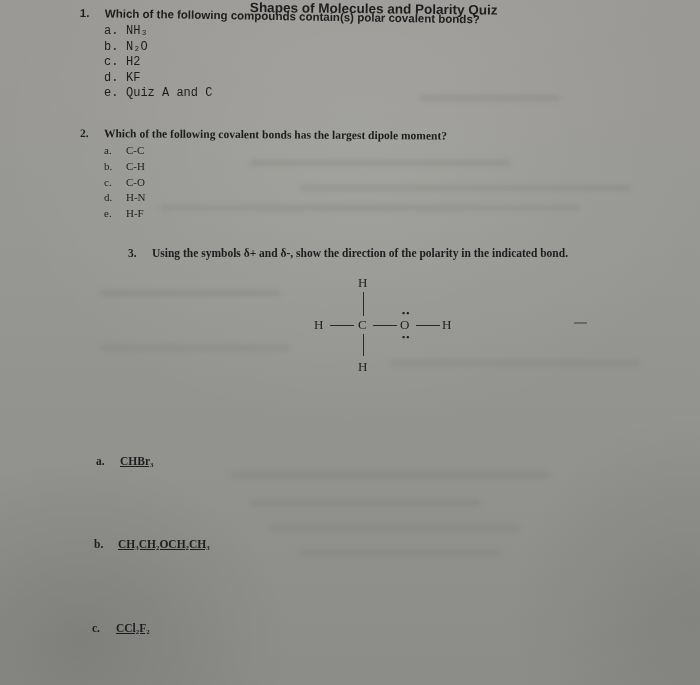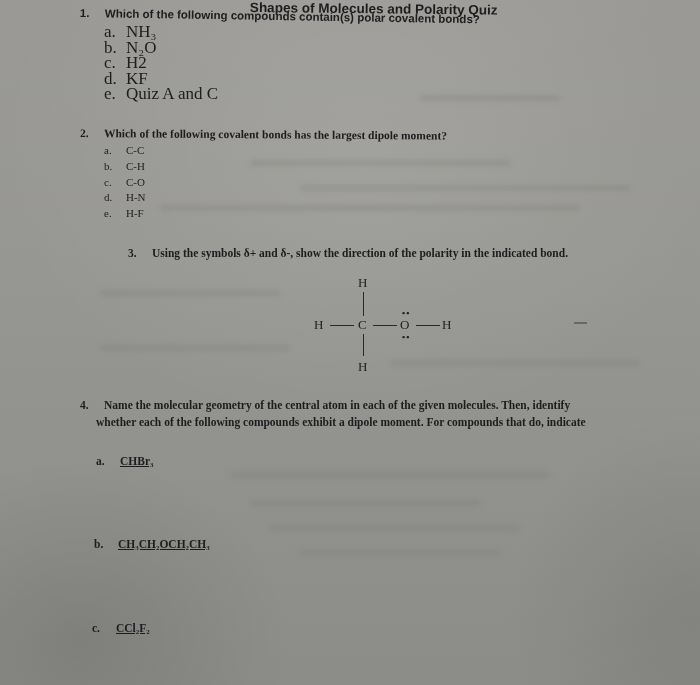--- a/index.html
+++ b/index.html
@@ -57,22 +57,22 @@
       font-size: 11px;
       line-height: 15.5px;
     }
     .opt {
       white-space: nowrap;
       display: block;
     }
     .opt .letter { display: inline-block; width: 22px; }
     .q1-opts {
       left: 104px; top: 24px;
-      font-family: Liberation Serif, serif;
-      font-size: 17px;
+      font-family: Liberation Mono, monospace;
+      font-size: 12px;
     }
     .q2 {
       left: 80px; top: 127px;
       font-family: "Liberation Serif", "DejaVu Serif", serif;
       font-size: 11.5px;
       transform: rotate(0.4deg);
       transform-origin: left top;
     }
     .q2-opts {
       left: 104px; top: 143px;
@@ -211,22 +211,20 @@
     <span class="lp" style="left:102px;top:64px;">••</span>
     <div class="bond-h" style="left:116px;top:55px;width:24px;"></div>
     <span class="atom" style="left:142px;top:48px;">H</span>
     <div class="bond-v" style="left:63px;top:64px;height:22px;"></div>
     <span class="atom" style="left:58px;top:90px;">H</span>
   </div>
 
   <div class="stray-mark"></div>
 
   <div class="q q4">
-    <span class="line"><span class="num">4.</span><span>Name the molecular geometry of the central atom in each of the given molecules. Then, identify</span></span>
-    <span class="line indent">whether each of the following compounds exhibit a dipole moment. For compounds that do, indicate</span>
   </div>
 
   <div class="part part-a">
     <span class="letter">a.</span><span>CHBr₃</span>
   </div>
   <div class="part part-b">
     <span class="letter">b.</span><span>CH₃CH₂OCH₂CH₃</span>
   </div>
   <div class="part part-c">
     <span class="letter">c.</span><span>CCl₂F₂</span>

